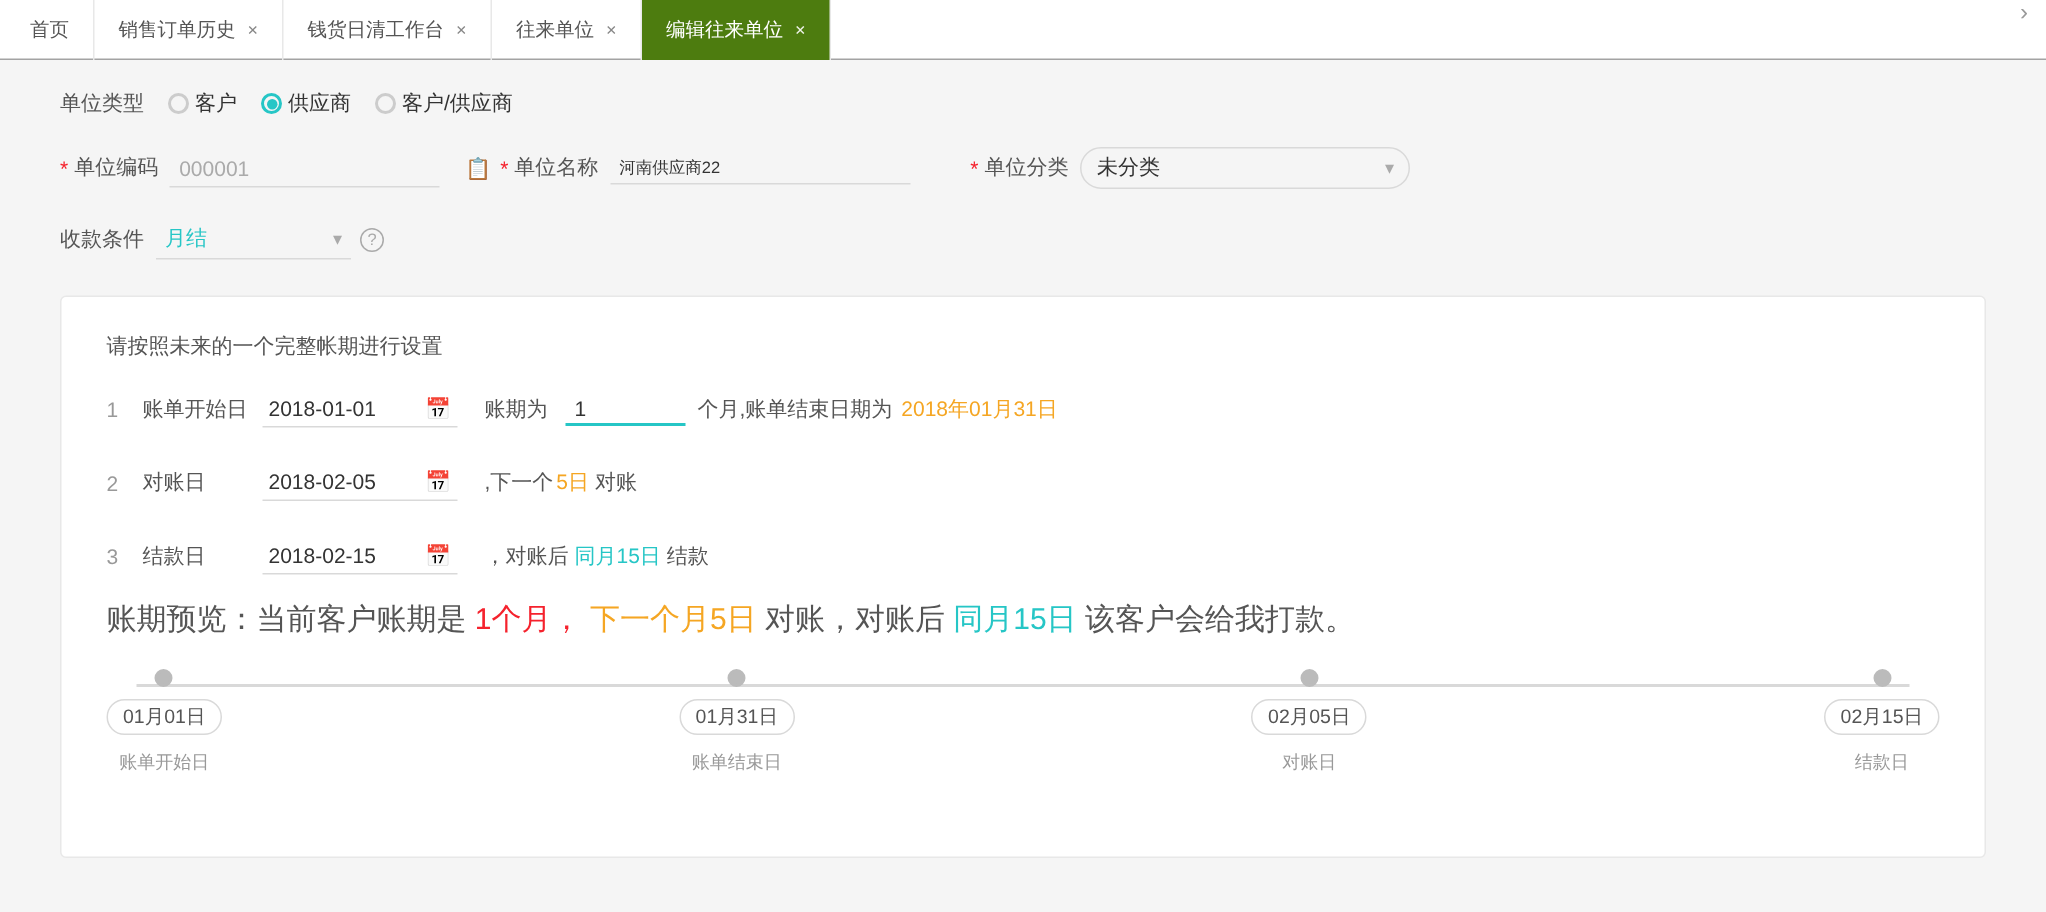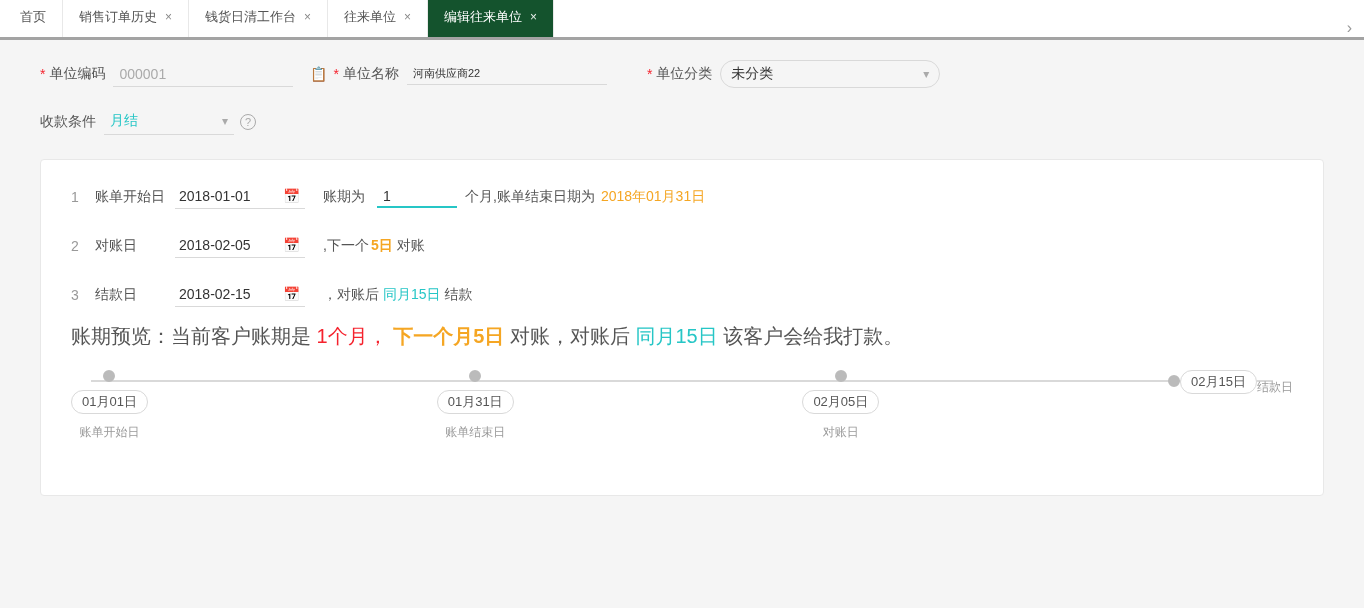--- a/index.html
+++ b/index.html
@@ -1,41 +1,41 @@
 <!DOCTYPE html>
 <html><head>
   <meta charset="utf-8">
   <style>
     * { box-sizing: border-box; margin: 0; padding: 0; }
     body { font-family: 'Microsoft YaHei', Arial, sans-serif; font-size: 14px; background: #f5f5f5; color: #333; }
 
     
     .tabs-bar {
       display: flex;
-      align-items: flex-end;
+      align-items: flex-start;
       background: #fff;
-      border-bottom: 3px solid #a3a3a3;
+      border-bottom: 1px solid #a3a3a3;
       height: 40px;
       padding: 0 0;
     }
     .tab {
       display: flex;
       align-items: center;
       padding: 0 16px;
       height: 40px;
       cursor: pointer;
       font-size: 13px;
       color: #555;
       border-right: 1px solid #e8e8e8;
       white-space: nowrap;
       user-select: none;
     }
     .tab:first-child { padding-left: 20px; }
     .tab.active {
-      background: #14532d;
+      background: #4d7c0f;
       color: #fff;
     }
     .tab .close-btn {
       margin-left: 8px;
       font-size: 12px;
       color: inherit;
       opacity: 0.7;
       cursor: pointer;
     }
     .tab.active .close-btn { color: #fff; opacity: 0.9; }
@@ -236,21 +236,21 @@
       border: none;
       border-bottom: 2px solid #26c6c6;
       outline: none;
       width: 80px;
       font-size: 14px;
       text-align: left;
       color: #333;
       padding: 2px 6px;
       margin: 0 4px;
     }
-    .highlight-orange { color: #f5a623; font-weight: bold; }
+    .highlight-orange { color: #f5a623; font-weight: normal; }
     .highlight-teal { color: #26c6c6; font-weight: normal; }
     .highlight-red { color: #f5222d; }
 
     
     .preview-section {
       padding: 16px 0 10px 0;
       font-size: 20px;
       color: #555;
     }
     .timeline-badge {
@@ -296,20 +296,37 @@
   </div>
   <div class="tab active">
     <span>编辑往来单位</span>
     <span class="close-btn">×</span>
   </div>
   <div class="tab-more">›</div>
 </div>
 
 <div class="page-content">
 
+  <div class="form-row">
+    <span class="unit-type-label">单位类型</span>
+    <div class="radio-group">
+      <label class="radio-item">
+        <span class="radio-circle"></span>
+        <span>客户</span>
+      </label>
+      <label class="radio-item">
+        <span class="radio-circle checked"></span>
+        <span>供应商</span>
+      </label>
+      <label class="radio-item">
+        <span class="radio-circle"></span>
+        <span>客户/供应商</span>
+      </label>
+    </div>
+  </div>
 
   <div class="form-row" style="gap:40px; margin-bottom:20px;">
 
     <div style="display:flex;align-items:center;">
       <span class="required-star">*</span>
       <span class="form-label" style="margin-right:8px;">单位编码</span>
       <div class="input-with-icon">
         <input type="text" value="000001" style="color: rgb(170, 170, 170);">
         <span class="calendar-icon">📋</span>
       </div>
@@ -334,20 +351,21 @@
   <div class="form-row" style="margin-bottom:24px;">
     <span class="form-label" style="margin-right:8px;">收款条件</span>
     <div class="select-field" style="min-width:130px;">
       <span class="select-value">月结</span>
       <span class="select-arrow">▾</span>
     </div>
     <div class="help-icon">?</div>
   </div>
 
   <div class="panel-box">
+    <div class="panel-title">请按照未来的一个完整帐期进行设置</div>
 
     <div class="period-row">
       <span class="period-num">1</span>
       <span class="period-field-label">账单开始日</span>
       <div class="period-date-input">
         <input type="text" value="2018-01-01" style="font-size: 14px; color: rgb(51, 51, 51);">
         <span class="calendar-icon">📅</span>
       </div>
       <span class="period-desc" style="margin:0 8px;">账期为</span>
       <input type="text" class="period-months-input" value="1" style="">
@@ -405,21 +423,21 @@
           <div class="timeline-badge">01月31日</div>
           <div class="timeline-sublabel">账单结束日</div>
         </div>
 
         <div style="display:flex;flex-direction:column;align-items:center;">
           <div style="width:12px;height:12px;border-radius:50%;background:#bbb;border:2px solid #bbb;margin-bottom:8px;"></div>
           <div class="timeline-badge">02月05日</div>
           <div class="timeline-sublabel">对账日</div>
         </div>
 
-        <div style="display:flex;flex-direction:row;align-items:center;">
+        <div style="display:flex;flex-direction:column;align-items:center;">
           <div style="width:12px;height:12px;border-radius:50%;background:#bbb;border:2px solid #bbb;margin-bottom:8px;"></div>
           <div class="timeline-badge">02月15日</div>
           <div class="timeline-sublabel">结款日</div>
         </div>
 
       </div>
     </div>
 
   </div>
 </div>

